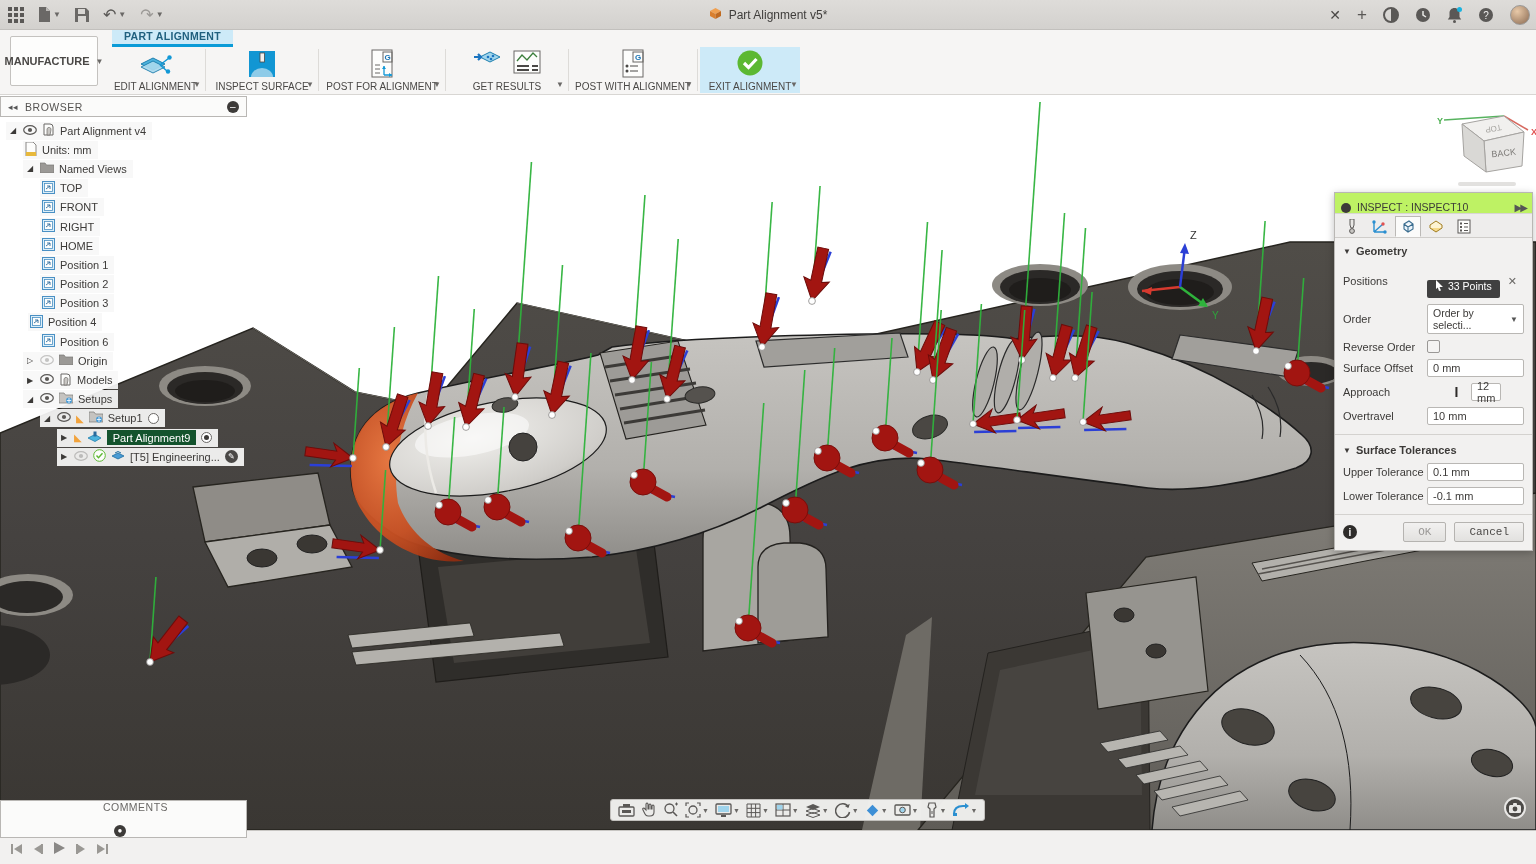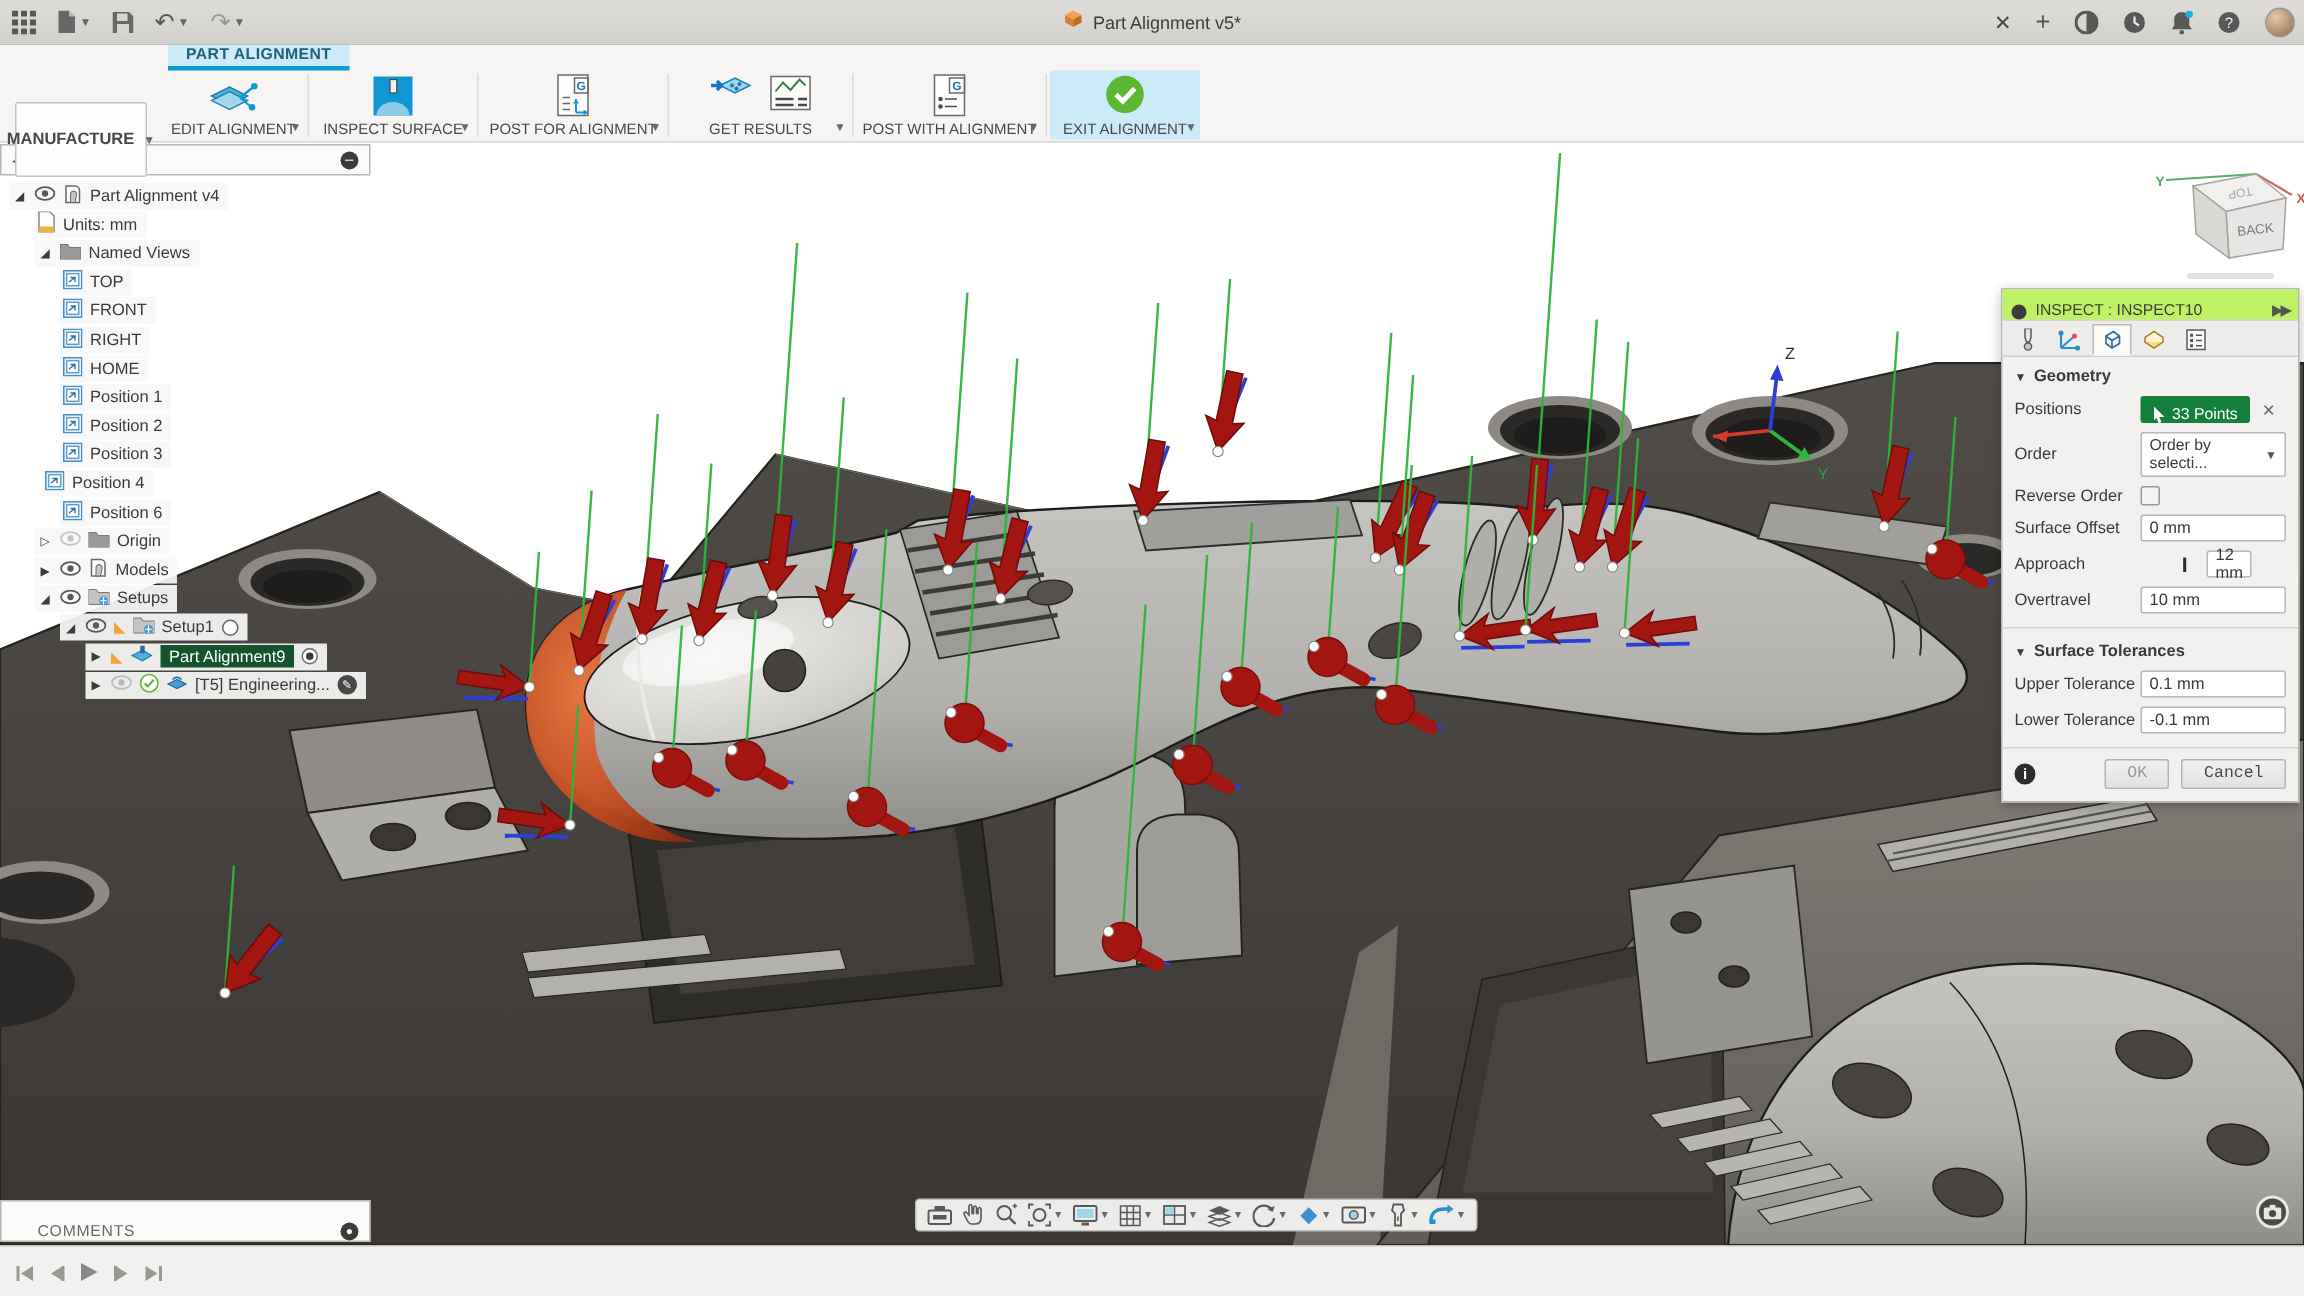--- a/index.html
+++ b/index.html
@@ -21,21 +21,21 @@
     align-items:center; gap:16px; }
   #avatar { width:20px; height:20px; border-radius:50%;
     background:radial-gradient(circle at 35% 30%, #e8c9a8, #8a6a52); border:1px solid #9a9896; }
 
   
   #ribbon { position:absolute; left:0; top:30px; width:1536px; height:65px;
     background:#f6f5f4; border-bottom:1px solid #d8d6d3; z-index:39; }
   #workspace { position:absolute; left:10px; top:6px; width:88px; height:50px;
     background:#fdfdfc; border:1px solid #c4c2bf; border-radius:2px; display:flex;
     align-items:center; justify-content:center; font-size:11px; font-weight:bold;
-    color:#4a4846; gap:4px; cursor:pointer;margin-top:32px; }
+    color:#4a4846; gap:4px; cursor:pointer; }
   #ribbon-tab { position:absolute; left:112px; top:-2px; height:19px; padding:0 12px;
     background:#cdeaf8; border-bottom:3px solid #0a9bd7; display:flex; align-items:center;
     font-size:10.5px; font-weight:bold; color:#20607e; letter-spacing:.3px; cursor:pointer; }
   #groups { position:absolute; left:108px; top:17px; display:flex; height:46px; }
   .rgroup { display:flex; flex-direction:column; align-items:center; justify-content:flex-start;
     padding:1px 8px 0; cursor:pointer; position:relative; }
   .rgroup .gicon { height:32px; display:flex; align-items:center; justify-content:center; }
   .rgroup .glabel { font-size:10px; color:#4a4846; white-space:nowrap; margin-top:1px; }
   .rgroup.hl { background:#cdeaf8; }
   .gsep { width:1px; background:#dddbd8; margin:2px 2px; }
@@ -76,22 +76,22 @@
     border-bottom:1px solid #cfcdca; background:#eeedec; }
   .dtab { width:26px; height:21px; display:flex; align-items:center; justify-content:center;
     border:1px solid transparent; cursor:pointer; }
   .dtab.active { background:#fbfbfa; border:1px solid #bbb9b6; border-bottom-color:#fbfbfa; }
   .sect-head { display:flex; align-items:center; gap:5px; font-weight:bold; padding:7px 8px 4px; cursor:pointer; }
   .sect-head .tri { font-size:8px; color:#3c3a38; }
   .drow { display:flex; align-items:center; padding:3px 8px; }
   .drow .dl { width:84px; flex:none; }
   .field { flex:1; height:18px; background:#fff; border:1px solid #b9b7b4; border-radius:2px;
     display:flex; align-items:center; padding:0 5px; position:relative; }
-  .chip-blue { background:#15803d; color:#fff; border-radius:2px; height:18px;
-    display:inline-flex; align-items:flex-end; gap:4px; padding:0 8px; font-size:10.5px; cursor:pointer; }
+  .chip-blue { background:#404040; color:#fff; border-radius:2px; height:18px;
+    display:inline-flex; align-items:flex-start; gap:4px; padding:0 8px; font-size:10.5px; cursor:pointer;margin-top:16px; }
   .xbtn { color:#6a6866; font-size:11px; margin-left:8px; cursor:pointer; }
   .selbox { flex:1; height:30px; background:#fff; border:1px solid #b9b7b4; border-radius:2px;
     display:flex; align-items:center; padding:0 5px; cursor:pointer; }
   .selbox .caret { margin-left:auto; color:#555; }
   .cbox { width:13px; height:13px; border:1px solid #9a9896; background:#f4f3f2; border-radius:2px; cursor:pointer; }
   .hr { border-top:1px solid #d4d2cf; margin:6px 0 2px; }
   #dlg-foot { display:flex; align-items:center; gap:8px; padding:7px 8px 8px;
     border-top:1px solid #d4d2cf; margin-top:6px; }
   .info-i { width:14px; height:14px; border-radius:50%; background:#2e2c2a; color:#fff;
     font-size:10px; font-weight:bold; display:flex; align-items:center; justify-content:center; }
@@ -100,22 +100,22 @@
     align-items:center; cursor:pointer;font-family:Liberation Mono, monospace; }
   .btn.ok { margin-left:auto; color:#9a9896; }
   .btn.cancel { color:#4a4846; }
   .dots3 { position:absolute; right:-14px; top:2px; color:#8a8886; font-size:10px; letter-spacing:0; line-height:4px; }
   .ibeam { position:absolute; right:42px; top:0px; color:#2e2c2a; font-size:14px; font-weight:bold; }
 
   
   #viewcube { position:absolute; left:1436px; top:104px; z-index:25; }
 
   
-  #comments { position:absolute; left:0; top:800px; width:247px; height:28px; background:#fbfbfa;
-    border:1px solid #b9b7b4; display:flex; align-items:flex-end; z-index:30; }
+  #comments { position:absolute; left:0; top:800px; width:247px; height:38px; background:#fbfbfa;
+    border:1px solid #b9b7b4; display:flex; align-items:center; z-index:30;flex-direction:column; }
   #comments .ttl { flex:1; padding-left:24px; font-size:10.5px; color:#6a6866; letter-spacing:.5px; }
   #navbar { position:absolute; left:610px; top:799px; height:22px; background:rgba(243,242,240,.96);
     border:1px solid #c2c0bd; border-radius:3px; display:flex; align-items:center; padding:0 4px;
     z-index:30; }
   .nav-it { display:flex; align-items:center; padding:0 3px; cursor:pointer; color:#5a5856; }
   .nav-it .caret { font-size:7px; margin-left:1px; }
   #corner-badge { position:absolute; left:1504px; top:797px; width:22px; height:22px;
     border-radius:50%; background:#4c4a47; border:2px solid #e8e7e5; z-index:30;
     display:flex; align-items:center; justify-content:center; }
   #statusbar { position:absolute; left:0; top:830px; width:1536px; height:34px;

